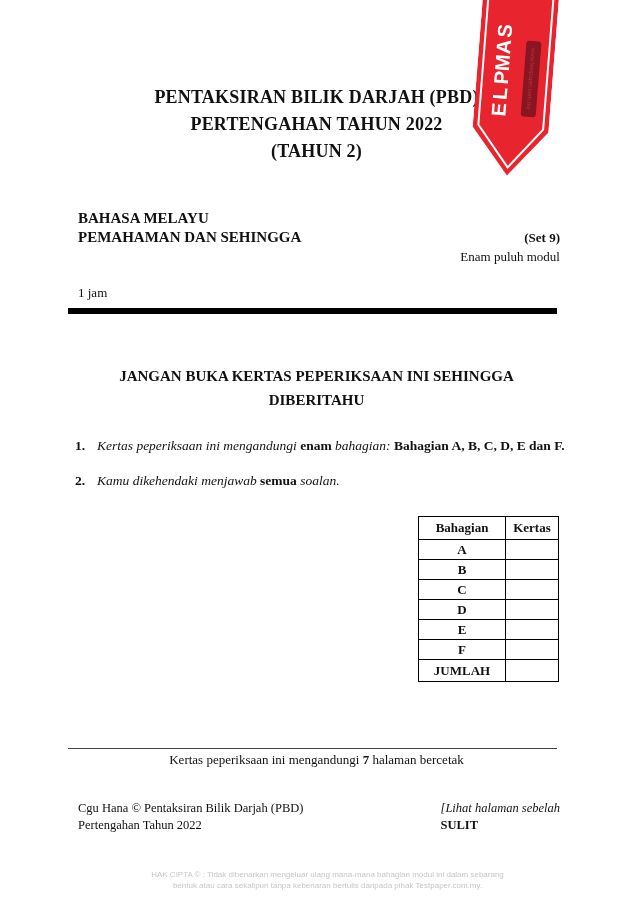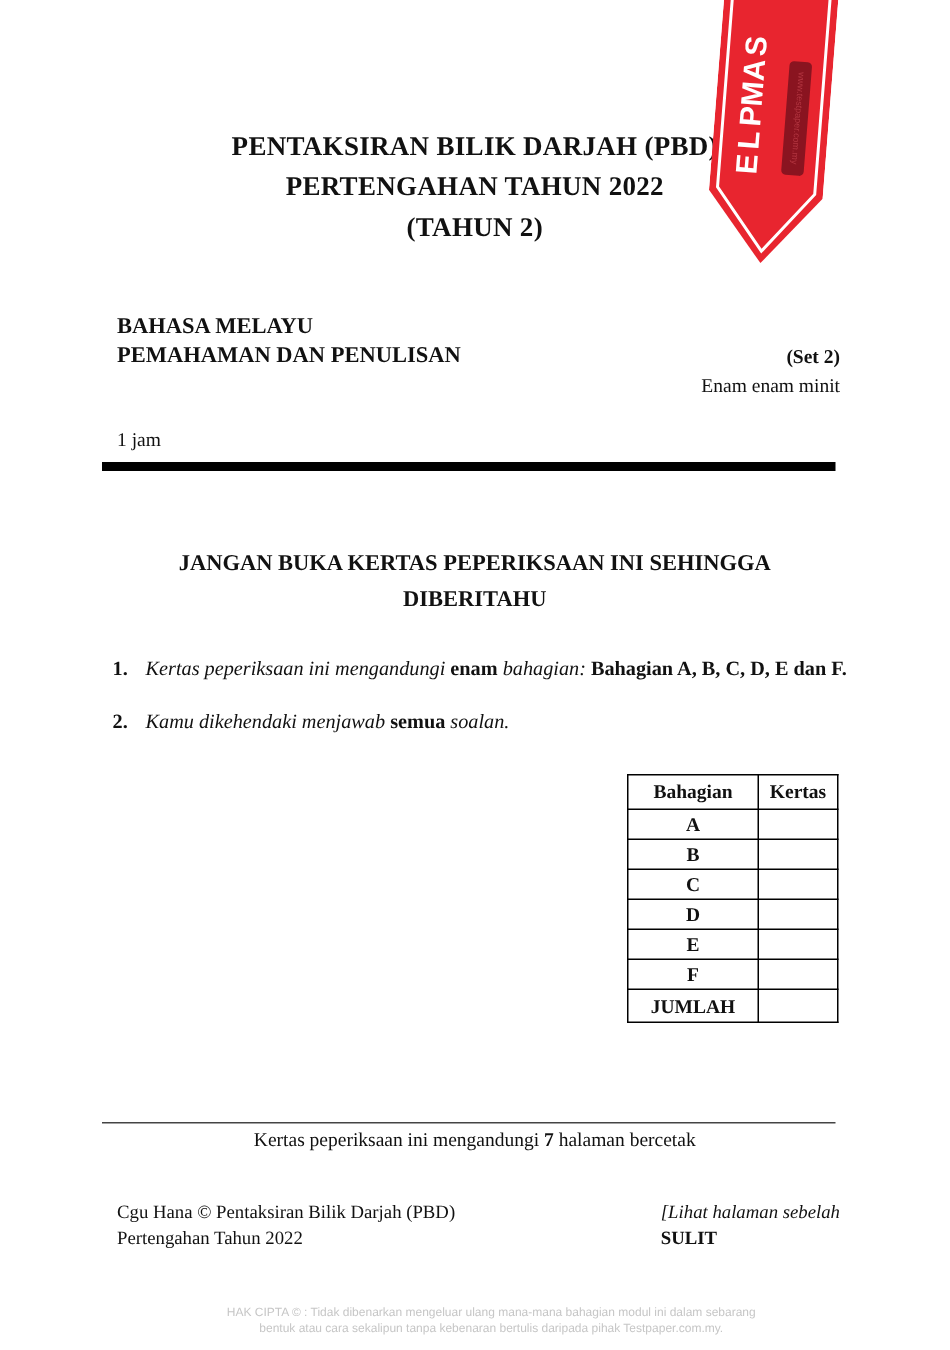--- a/index.html
+++ b/index.html
@@ -97,26 +97,26 @@
         <span>E</span>
       </div>
     <div class="ribbon-badge">
       <div>www.testpaper.com.my</div>
     </div>
   </div>
 
   <div class="subject-row">
     <div class="subject-left">
       <div class="b">BAHASA MELAYU</div>
-      <div class="b">PEMAHAMAN DAN PENULISAN</div>
+      <div class="b">PEMAHAMAN DAN SEHINGGA</div>
       <div class="small">1 jam</div>
     </div>
     <div class="subject-right">
-      <div class="b">(Set 2)</div>
-      <div>Enam enam minit</div>
+      <div class="b">(Set 9)</div>
+      <div>Enam puluh modul</div>
     </div>
   </div>
 
   <div class="thick-rule"></div>
 
   <div class="warning">
     <div>JANGAN BUKA KERTAS PEPERIKSAAN INI SEHINGGA</div>
     <div>DIBERITAHU</div>
   </div>
 

